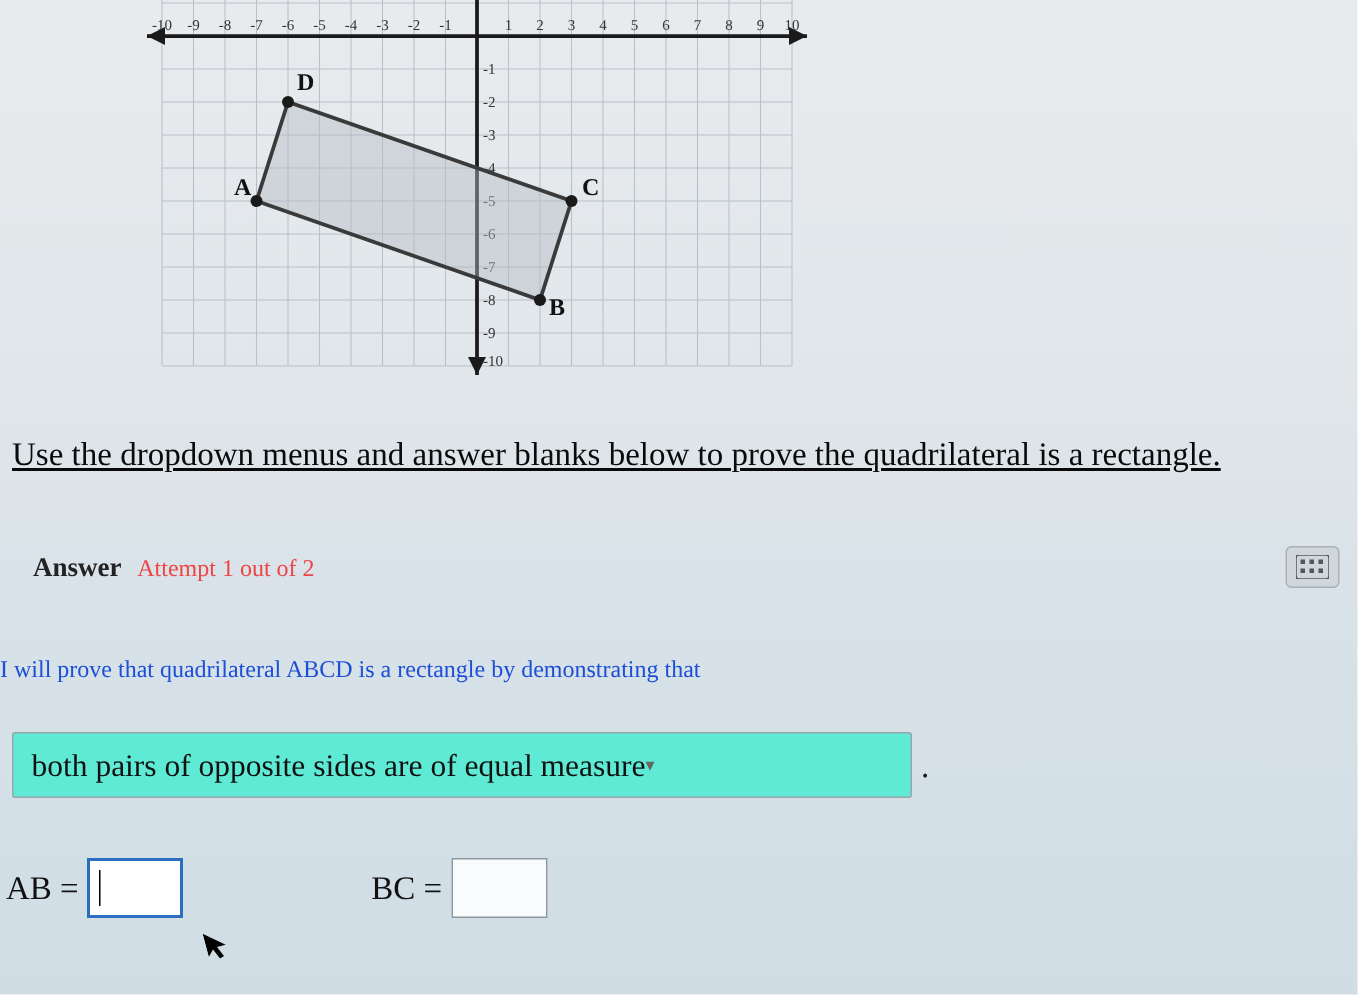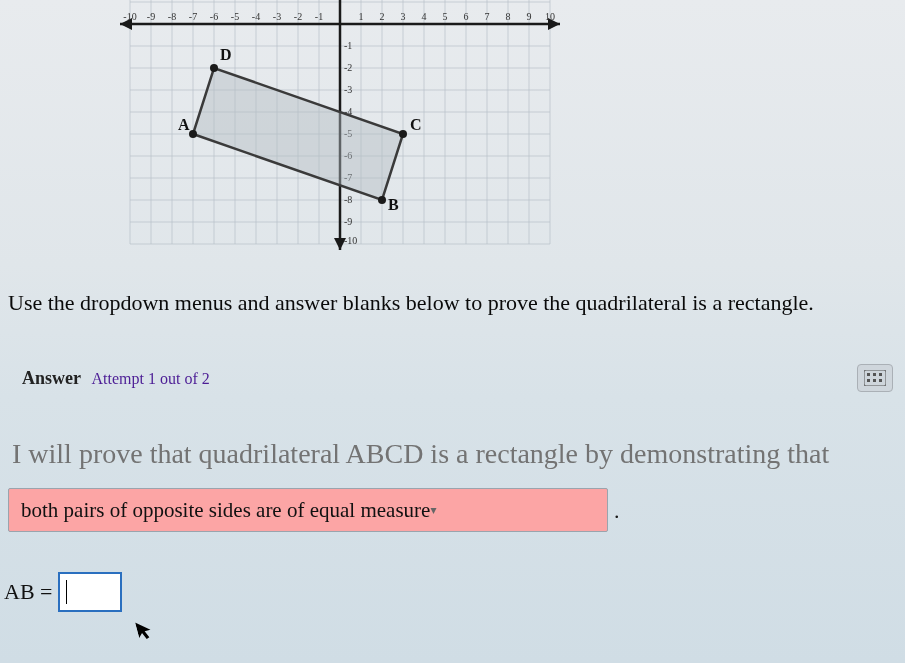--- a/index.html
+++ b/index.html
@@ -8,46 +8,47 @@
       height: 663px;
       font-family: Georgia, 'Times New Roman', serif;
       background: linear-gradient(to bottom, #e8ebee 0%, #e0e6ea 40%, #d8e2e8 60%, #d0dde5 100%);
       color: #1a1a1a;
       overflow: hidden;
       position: relative;
     }
     .graph-container {
       position: absolute;
       top: 0;
-      left: 120px;
+      left: 98px;
       width: 440px;
       height: 250px;
     }
     .instruction {
       position: absolute;
       top: 290px;
       left: 0;
       width: 905px;
       padding: 0 8px;
       font-size: 22px;
       color: #0a0a0a;
+      text-decoration: underline;
     }
     .answer-header {
       position: absolute;
       top: 368px;
       left: 8px;
       font-size: 18px;
       color: #222;
     }
     .answer-header .label {
       font-weight: bold;
       margin-left: 14px;
     }
     .answer-header .attempt {
-      color: #4c1d95;
+      color: #ef4444;
       font-size: 16px;
       margin-left: 6px;
     }
     .keypad-icon {
       position: absolute;
       top: 364px;
       right: 12px;
       width: 36px;
       height: 28px;
       background: #cfd6dc;
@@ -55,31 +56,31 @@
       border-radius: 4px;
       display: flex;
       align-items: center;
       justify-content: center;
       font-size: 12px;
       color: #444;
     }
     .proof-line {
       position: absolute;
       top: 438px;
-      left: 12px;
-      font-size: 28px;
-      color: #737373;
+      left: 0;
+      font-size: 16px;
+      color: #1d4ed8;
     }
     .dropdown {
       position: absolute;
       top: 488px;
       left: 8px;
       width: 600px;
       height: 44px;
-      background: #fca5a5;
+      background: #5eead4;
       border: 1px solid #9aa4ad;
       border-radius: 2px;
       display: flex;
       align-items: center;
       padding: 0 12px;
       font-size: 21px;
       color: #111;
       justify-content: flex-start;
     }
     .dropdown-chevron {
@@ -274,19 +275,25 @@
 <span class="dropdown-after">.</span>
 
 <div class="equations">
   <div class="eq-group">
     <span class="eq-label">AB =</span>
     <div class="eq-input active">
         <span></span>
         <span class="caret"></span>
       </div>
   </div>
+  <div class="eq-group">
+    <span class="eq-label">BC =</span>
+    <div class="eq-input">
+        <span></span>
+      </div>
+  </div>
 </div>
 
 <div class="cursor-arrow">
   <svg width="16" height="20" viewBox="0 0 16 20">
       <path d="M0 0 L0 16 L4 12 L7 19 L10 18 L7 11 L13 11 Z" fill="#000"></path>
     </svg>
 </div>
 
 </body></html>

